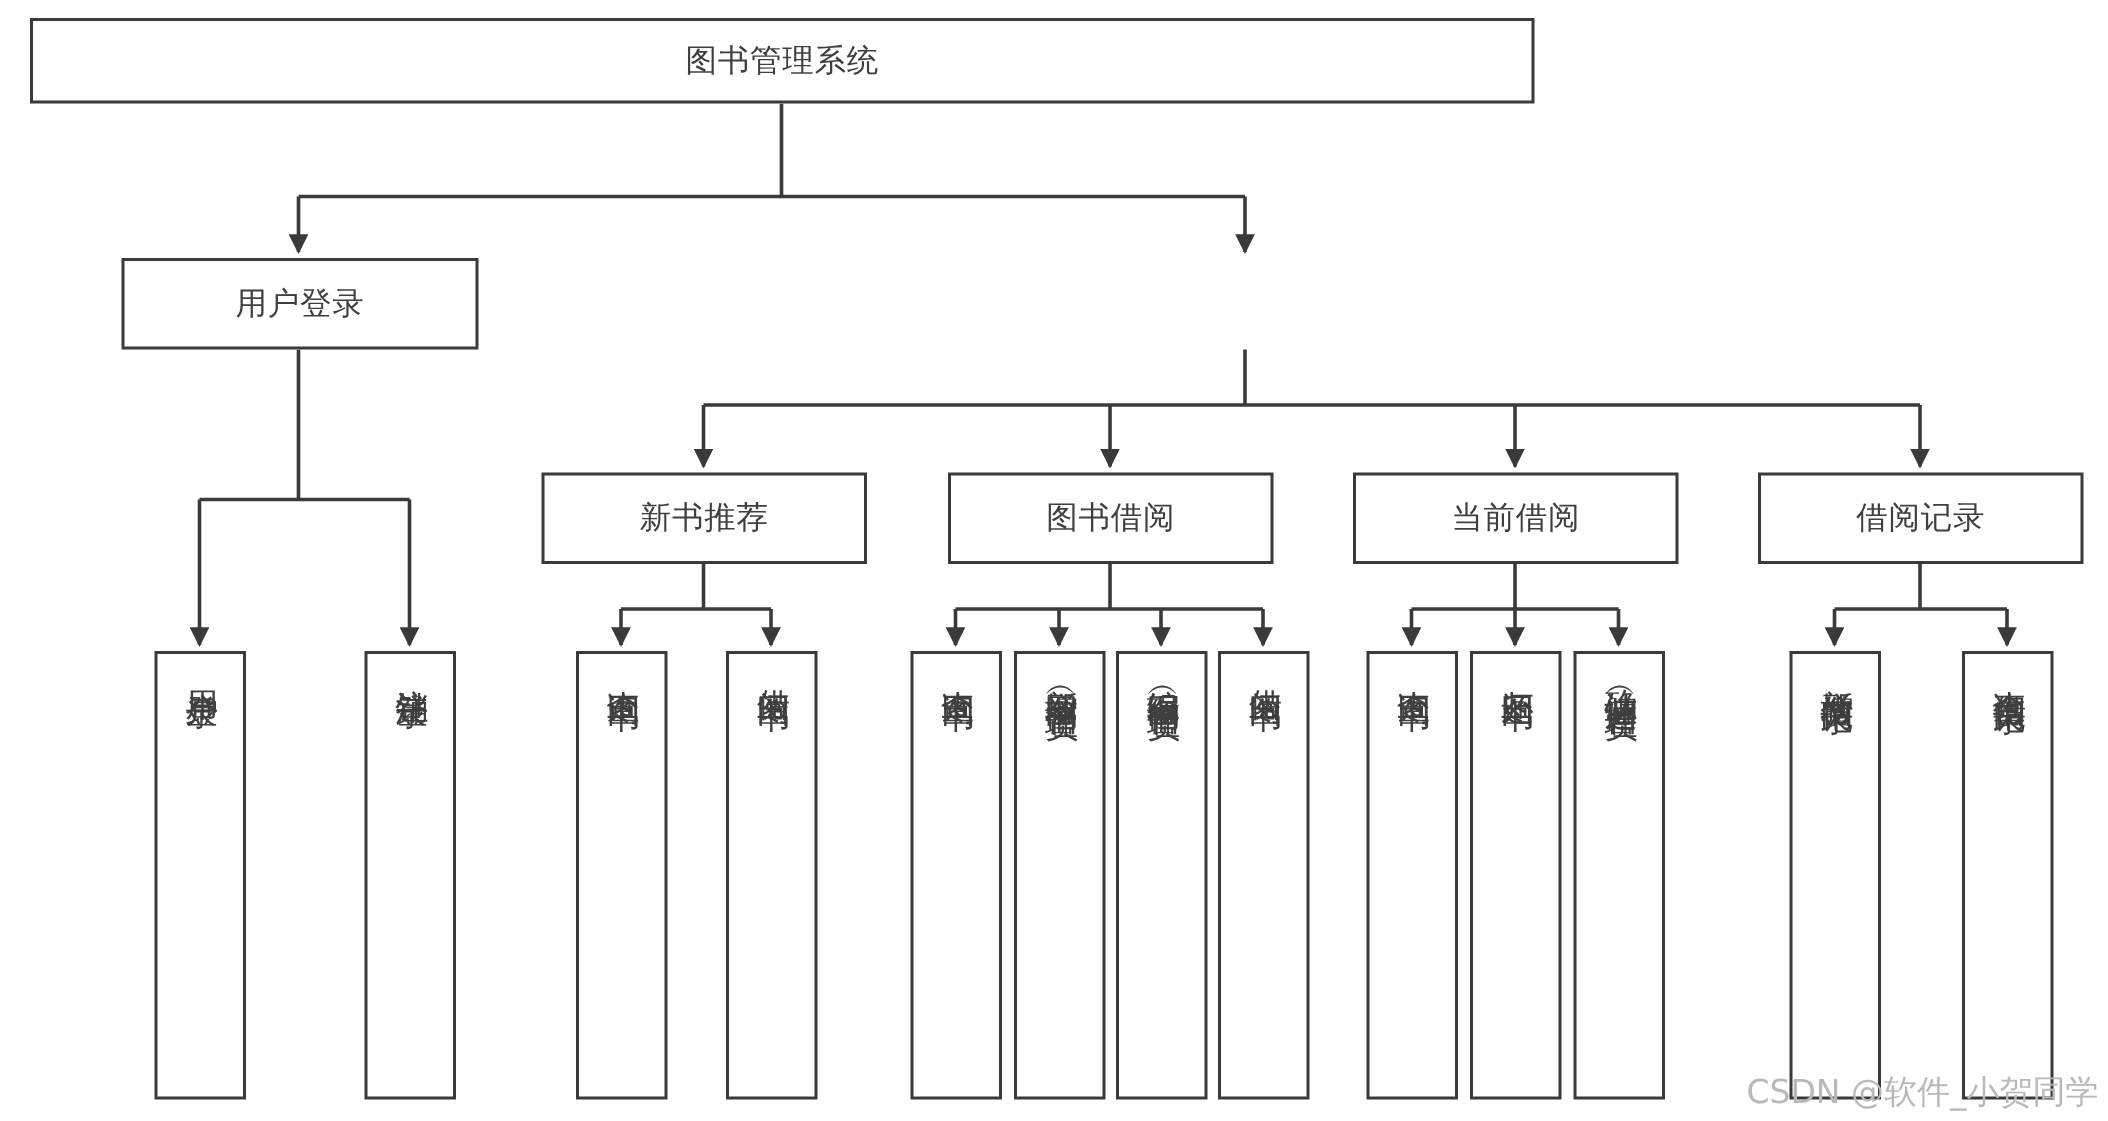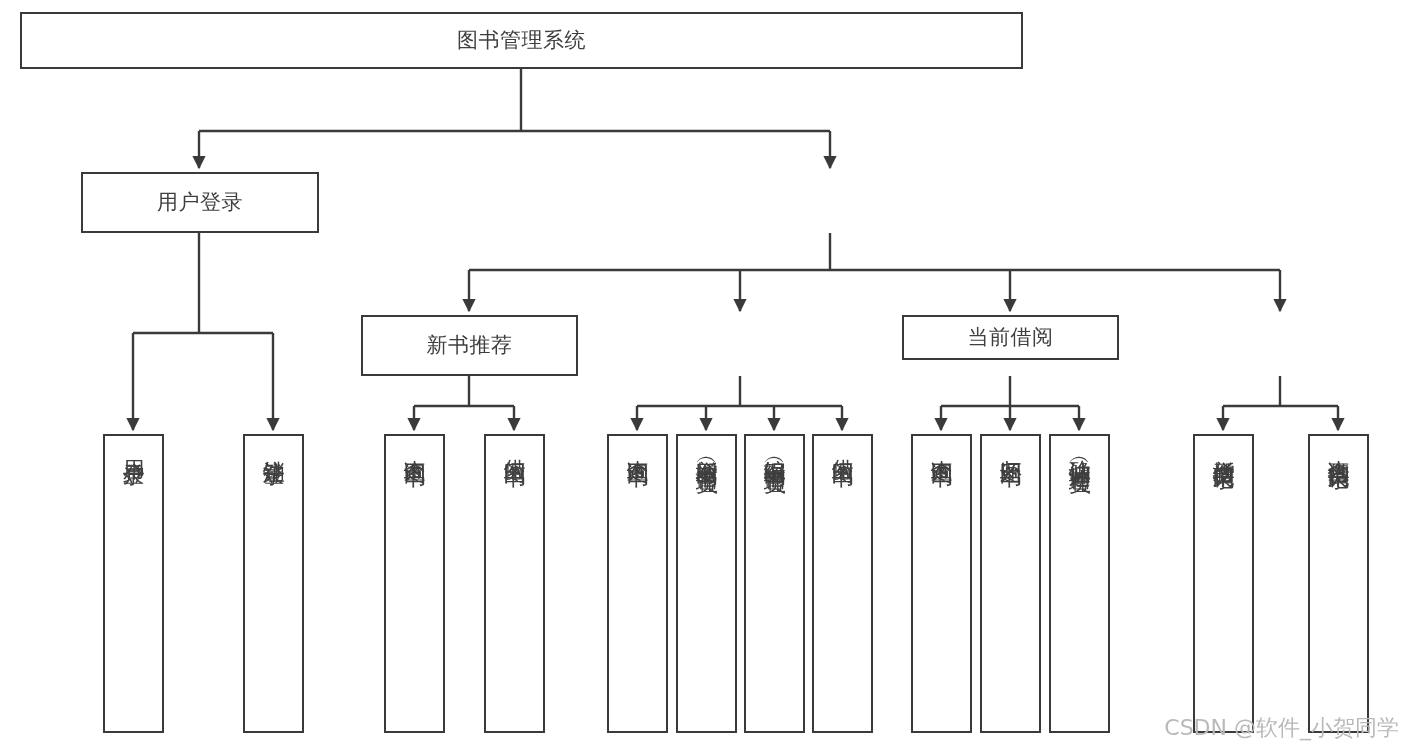--- a/index.html
+++ b/index.html
@@ -136,22 +136,28 @@
     <span class="label">图书管理系统</span>
   </div>
 
   <div class="node horiz" style="left:81px; top:172px; width:238px; height:61px;">
     <span class="label">用户登录</span>
   </div>
 
   <div class="node horiz" style="left:361px; top:315px; width:217px; height:61px;">
     <span class="label">新书推荐</span>
   </div>
-  <div class="node horiz" style="left:902px; top:315px; width:217px; height:45px;">
+  <div class="node horiz" style="left:632px; top:315px; width:217px; height:61px;">
+    <span class="label">图书借阅</span>
+  </div>
+  <div class="node horiz" style="left:902px; top:315px; width:217px; height:61px;">
     <span class="label">当前借阅</span>
+  </div>
+  <div class="node horiz" style="left:1172px; top:315px; width:217px; height:61px;">
+    <span class="label">借阅记录</span>
   </div>
 
   <div class="node vert" style="left:103px; top:434px; width:61px; height:299px;">
     <span class="label">用户登录</span>
   </div>
   <div class="node vert" style="left:243px; top:434px; width:61px; height:299px;">
     <span class="label">注销登录</span>
   </div>
 
   <div class="node vert" style="left:384px; top:434px; width:61px; height:299px;">

